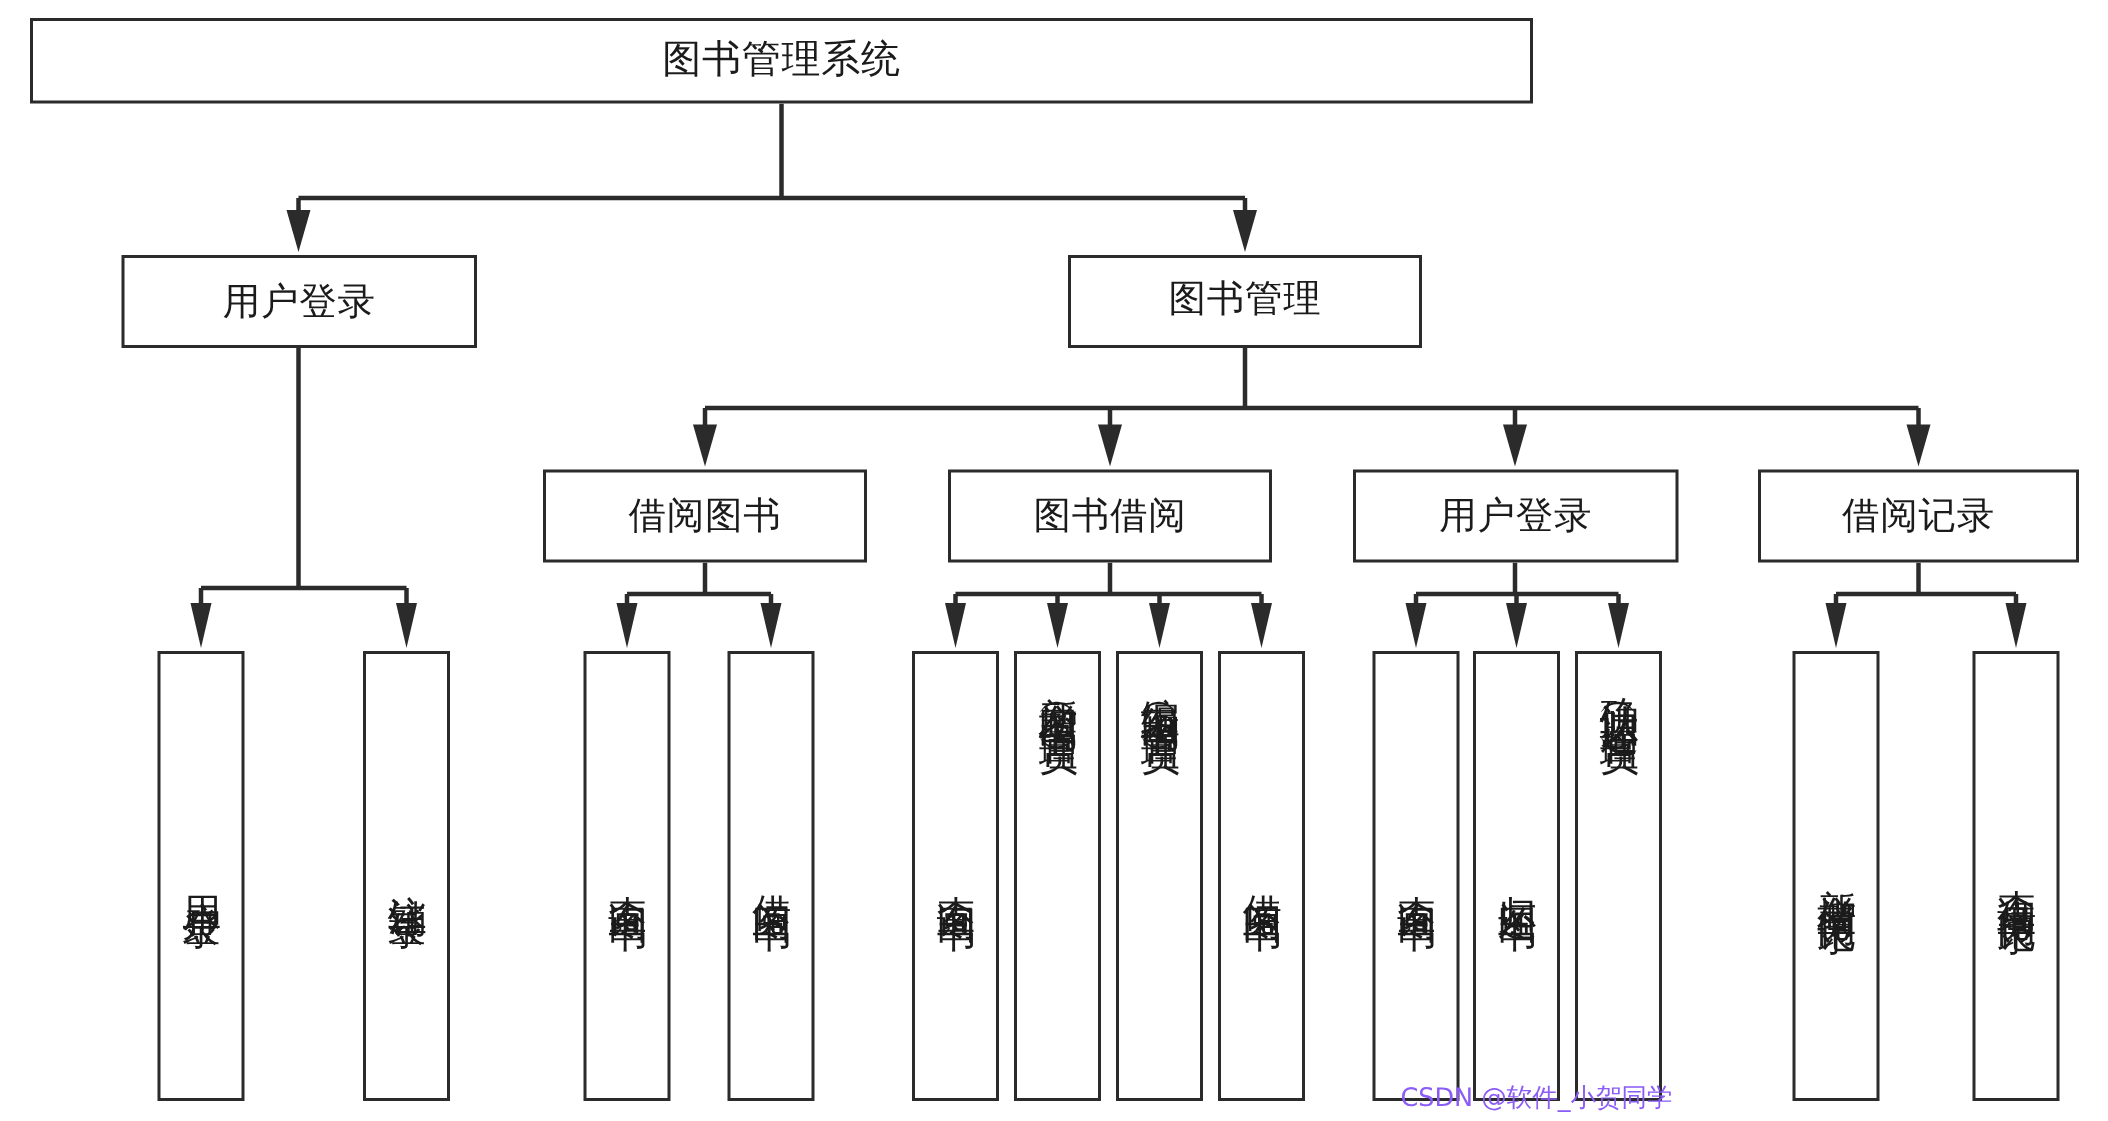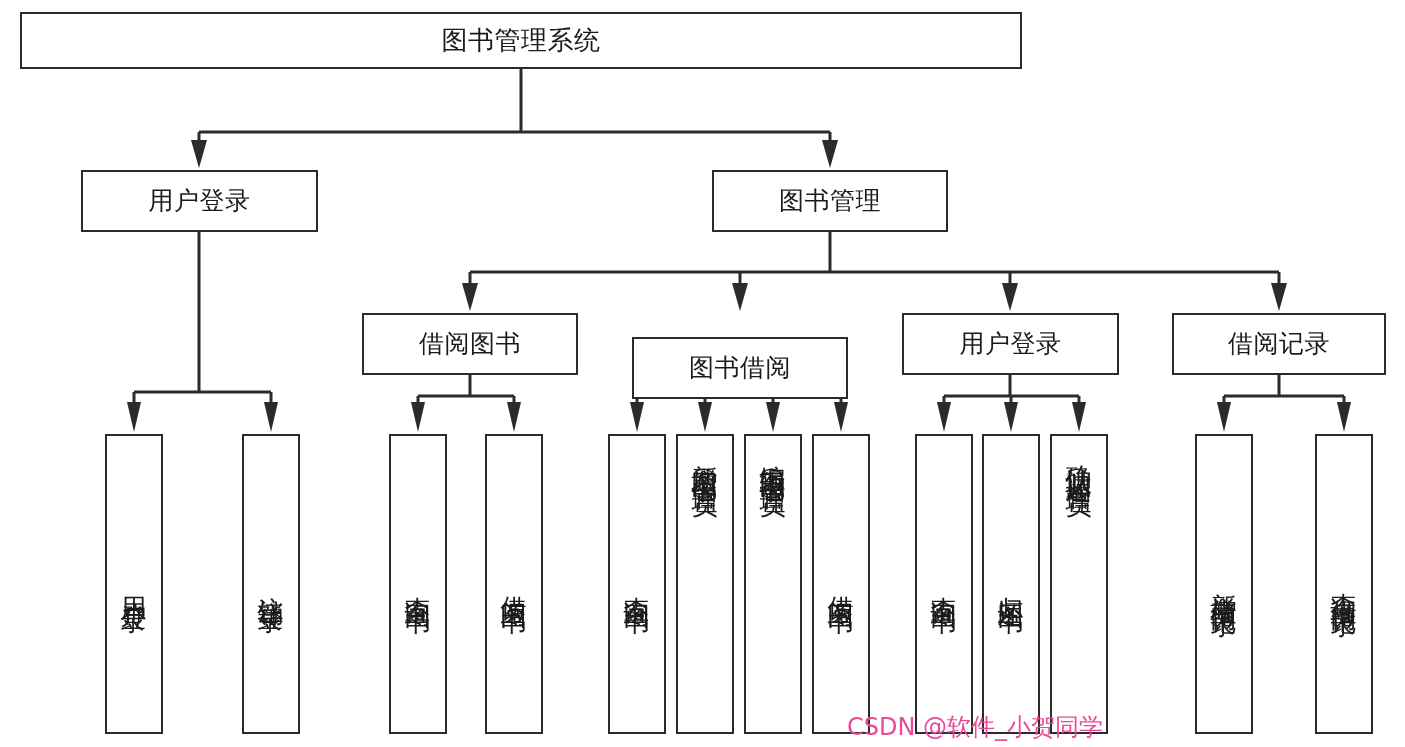--- a/index.html
+++ b/index.html
@@ -12,20 +12,21 @@
     width: 1405px;
     height: 747px;
     font-family: "DejaVu Sans", "Liberation Sans", sans-serif;
     overflow: hidden;
   }
   #diagram-root {
     position: relative;
     width: 1113px;
     height: 747px;
     background: #ffffff;
+    padding-left: 12px;
   }
   svg.connectors {
     position: absolute;
     left: 0;
     top: 0;
     width: 1405px;
     height: 747px;
     pointer-events: none;
   }
   .node-box {
@@ -69,22 +70,22 @@
     align-items: center;
   }
   .node-v.align-top {
     align-items: flex-start;
     padding-top: 8px;
   }
   .watermark {
     position: absolute;
     right: 10px;
     bottom: 4px;
-    font-size: 24px;
-    color: #ec4899;
+    font-size: 17px;
+    color: #8b5cf6;
     z-index: 5;
     white-space: nowrap;
     pointer-events: none;
     margin-left: 20px;
   }
 </style>
 </head>
 <body>
 
 <div id="diagram-root">
@@ -171,29 +172,29 @@
   </svg>
 
   <div class="node-box node-h" id="node-root" style="left:20px; top:12px; width:1002px; height:57px;">
     <span class="node-label">图书管理系统</span>
   </div>
 
   <div class="node-box node-h" style="left:81px; top:170px; width:237px; height:62px;">
     <span class="node-label">用户登录</span>
   </div>
 
-  <div class="node-box node-h" style="left:712px; top:170px; width:236px; height:62px;">
+  <div class="node-box node-h" style="left:712px; top:170px; width:236px; height:62px;font-family:Liberation Mono, monospace;">
     <span class="node-label">图书管理</span>
   </div>
 
   <div class="node-box node-h" style="left:362px; top:313px; width:216px; height:62px;">
     <span class="node-label">借阅图书</span>
   </div>
 
-  <div class="node-box node-h" style="left:632px; top:313px; width:216px; height:62px;margin-top:24px;">
+  <div class="node-box node-h" style="left:632px; top:313px; width:216px; height:62px;">
     <span class="node-label">图书借阅</span>
   </div>
 
   <div class="node-box node-h" style="left:902px; top:313px; width:217px; height:62px;">
     <span class="node-label">用户登录</span>
   </div>
 
   <div class="node-box node-h" style="left:1172px; top:313px; width:214px; height:62px;">
     <span class="node-label">借阅记录</span>
   </div>

